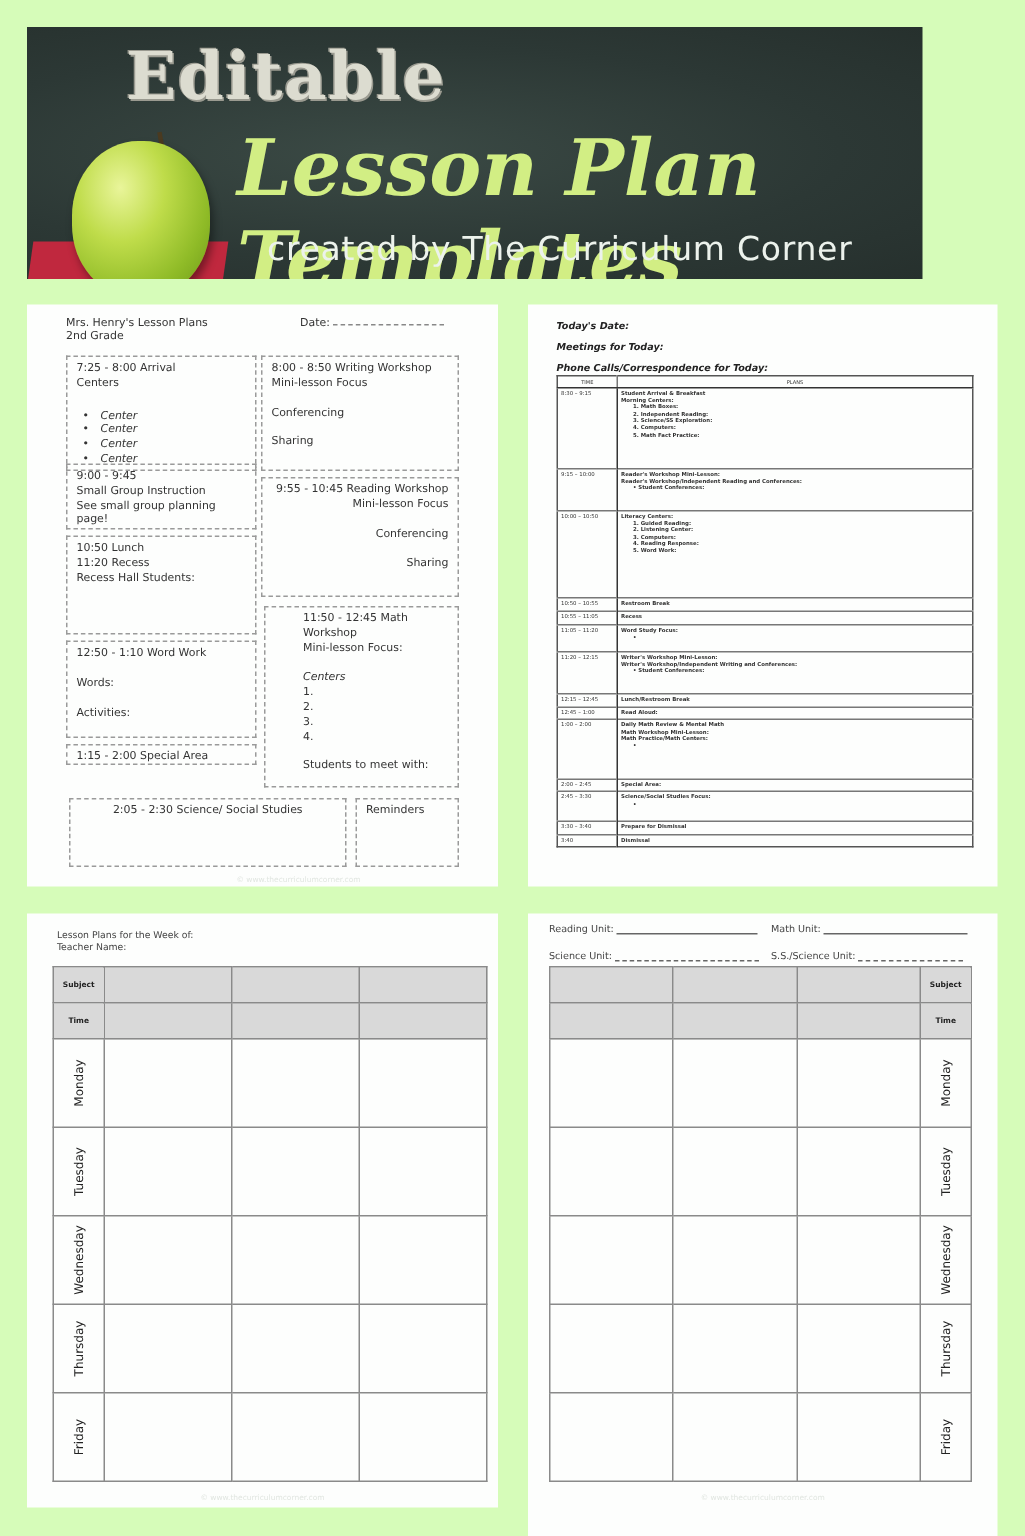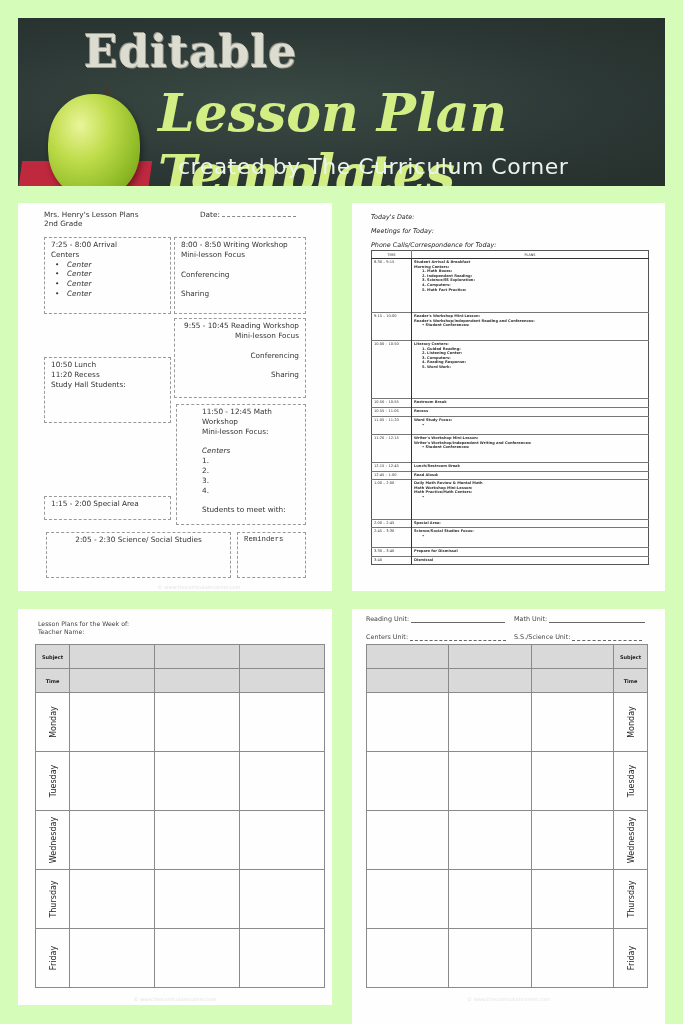--- a/index.html
+++ b/index.html
@@ -1,20 +1,20 @@
 <!DOCTYPE html>
 <html><head>
 <meta charset="utf-8">
 <style>
   * { box-sizing: border-box; margin: 0; padding: 0; }
   html, body { width: 683px; height: 1024px; overflow: hidden; }
   body { background: #d6fcb9; font-family: "DejaVu Sans", sans-serif; position: relative; }
 
   
-  .banner { position: absolute; left: 18px; top: 18px; width: 647px; height: 168px;
+  .banner { position: absolute; left: 18px; top: 18px; width: 597px; height: 168px;
     background: radial-gradient(ellipse at 40% 50%, #3b4a45 0%, #2c3835 60%, #26302d 100%); overflow: hidden; }
   .banner .red-book { position: absolute; left: 0; top: 143px; width: 130px; height: 30px; background: #c0283e; transform: skewX(-8deg); transform-origin: left bottom; }
   .banner .apple { position: absolute; left: 30px; top: 76px; width: 92px; height: 104px; border-radius: 48% 48% 46% 46%;
     background: radial-gradient(ellipse at 35% 30%, #e9f59a 0%, #bfdc4a 35%, #8fbb27 70%, #6a9617 100%); box-shadow: 2px 4px 6px rgba(0,0,0,0.4); }
   .banner .apple-stem { position: absolute; left: 88px; top: 70px; width: 3px; height: 14px; background: #4a3a20; transform: rotate(-10deg); }
   .banner .editable { position: absolute; left: 66px; top: 8px; font-family: "DejaVu Serif", serif; font-weight: bold; font-size: 44px;
     color: #dcdcd0; letter-spacing: 1px; text-shadow: 1px 1px 0 #9a9a90, -1px -1px 0 #9a9a90; }
   .banner .lesson { position: absolute; left: 140px; top: 64px; font-family: "DejaVu Serif", serif; font-style: italic; font-weight: bold;
     font-size: 52px; color: #d2ee84; letter-spacing: 0px; }
   .banner .credit { position: absolute; left: 160px; top: 136px; font-family: "DejaVu Sans", sans-serif; font-size: 22px; color: #ecf2ec; letter-spacing: 0.5px; }
@@ -22,27 +22,27 @@
   
   .page { position: absolute; background: #fdfefd; }
   .p1 { left: 18px; top: 203px; width: 314px; height: 388px; padding-left: 24px; }
   .p2 { left: 352px; top: 203px; width: 313px; height: 388px; }
   .p3 { left: 18px; top: 609px; width: 314px; height: 396px; }
   .p4 { left: 352px; top: 609px; width: 313px; height: 509px; }
 
   .comic { font-family: "DejaVu Sans", sans-serif; font-size: 7.3px; color: #333; line-height: 9.8px; }
   .abs { position: absolute; }
   .dash { position: absolute; border: 1px dashed #9a9a9a; }
-  .comic ul { list-style: none; }
+  .comic ul { list-style: none; margin-top: 12px; }
   .comic ul li::before { content: "•"; display: inline-block; width: 12px; }
   .comic ul li { padding-left: 4px; font-style: italic; }
   .watermark { position: absolute; font-size: 5px; color: #e1e6e1; width: 100%; text-align: center; }
 
   
-  .p2 .hdr { font-family: "DejaVu Sans", sans-serif; font-weight: normal; font-style: italic; font-size: 6.4px; color: #222; }
+  .p2 .hdr { font-family: "DejaVu Sans", sans-serif; font-weight: bold; font-style: italic; font-size: 6.4px; color: #222; }
   .sched { position: absolute; left: 19px; top: 47px; width: 278px; border: 1px solid #555; border-collapse: collapse; font-size: 3.6px; color: #333; font-family: "DejaVu Sans", sans-serif; }
   .sched th { font-weight: normal; border-bottom: 1.5px solid #333; height: 8px; font-size: 3.4px; }
   .sched td { border-top: 1px solid #777; vertical-align: top; padding: 1px 2px; line-height: 4.6px; }
   .sched td.time { width: 40px; border-right: 1.5px solid #333; }
   .sched th.time { border-right: 1px solid #777; }
   .sched td.plans { font-weight: bold; }
   .sched td.plans span { display: block; }
   .sched td.plans span.ind { padding-left: 8px; }
 
   
@@ -92,62 +92,76 @@
 
   <div class="dash" style="left:156px;top:34px;width:132px;height:77px;">
     <div style="padding:2px 6px;">
       <div>8:00 - 8:50 Writing Workshop</div>
       <div>Mini-lesson Focus</div>
       <div style="margin-top:10px;">Conferencing</div>
       <div style="margin-top:10px;">Sharing</div>
     </div>
   </div>
 
+  <div class="dash" style="left:26px;top:106px;width:127px;height:44px;">
+    <div style="padding:2px 6px;">
+      <div>9:00 - 9:45</div>
+      <div>Small Group Instruction</div>
+      <div>See small group planning page!</div>
+    </div>
+  </div>
 
   <div class="dash" style="left:156px;top:115px;width:132px;height:80px;">
     <div style="padding:2px 6px;text-align:right;">
       <div>9:55 - 10:45 Reading Workshop</div>
       <div>Mini-lesson Focus</div>
       <div style="margin-top:10px;">Conferencing</div>
       <div style="margin-top:10px;">Sharing</div>
     </div>
   </div>
 
   <div class="dash" style="left:26px;top:154px;width:127px;height:66px;">
     <div style="padding:2px 6px;">
       <div>10:50 Lunch</div>
       <div>11:20 Recess</div>
-      <div>Study Hall Students:</div>
+      <div>Recess Hall Students:</div>
     </div>
   </div>
 
   <div class="dash" style="left:158px;top:201px;width:130px;height:121px;">
     <div style="padding:2px 5px;margin-left:20px;">
       <div>11:50 - 12:45 Math Workshop</div>
       <div>Mini-lesson Focus:</div>
       <div style="margin-top:10px;font-style:italic;">Centers</div>
       <div>1.</div>
       <div>2.</div>
       <div>3.</div>
       <div>4.</div>
       <div style="margin-top:10px;">Students to meet with:</div>
     </div>
   </div>
 
-
-  <div class="dash" style="left:26px;top:293px;width:127px;height:24px;">
+  <div class="dash" style="left:26px;top:224px;width:127px;height:65px;">
+    <div style="padding:2px 6px;">
+      <div>12:50 - 1:10 Word Work</div>
+      <div style="margin-top:10px;">Words:</div>
+      <div style="margin-top:10px;">Activities:</div>
+    </div>
+  </div>
+
+  <div class="dash" style="left:26px;top:293px;width:127px;height:14px;">
     <div style="padding:2px 6px;">1:15 - 2:00 Special Area</div>
   </div>
 
   <div class="dash" style="left:28px;top:329px;width:185px;height:46px;">
     <div style="padding:2px 6px;text-align:center;">2:05 - 2:30 Science/ Social Studies</div>
   </div>
 
   <div class="dash" style="left:219px;top:329px;width:69px;height:46px;">
-    <div style="padding:2px 6px;font-family:Liberation Mono, monospace;">Reminders</div>
+    <div style="padding:2px 6px;">Reminders</div>
   </div>
 
   <div class="watermark" style="top:380px;">© www.thecurriculumcorner.com</div>
 </div>
 
 <div class="page p2">
   <div class="abs hdr" style="left:19px;top:10px;">Today's Date:</div>
   <div class="abs hdr" style="left:19px;top:24px;">Meetings for Today:</div>
   <div class="abs hdr" style="left:19px;top:38px;">Phone Calls/Correspondence for Today:</div>
   <table class="sched">
@@ -329,21 +343,21 @@
 </div>
 
 <div class="page p4">
   <div class="abs field" style="left:14px;top:6px;">
     <span>Reading Unit:</span> <span class="line" style="width:94px;"></span>
   </div>
   <div class="abs field" style="left:162px;top:6px;">
     <span>Math Unit:</span> <span class="line" style="width:96px;"></span>
   </div>
   <div class="abs field" style="left:14px;top:24px;">
-    <span>Centers Unit:</span> <span class="line dashed" style="width:96px;"></span>
+    <span>Science Unit:</span> <span class="line dashed" style="width:96px;"></span>
   </div>
   <div class="abs field" style="left:162px;top:24px;">
     <span>S.S./Science Unit:</span> <span class="line dashed" style="width:70px;"></span>
   </div>
   <table class="grid">
     <tbody>
         <tr class="shade">
       <td></td>
           <td></td>
           <td></td>

